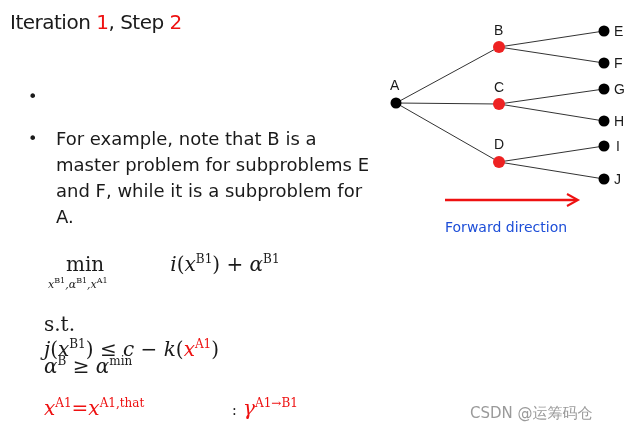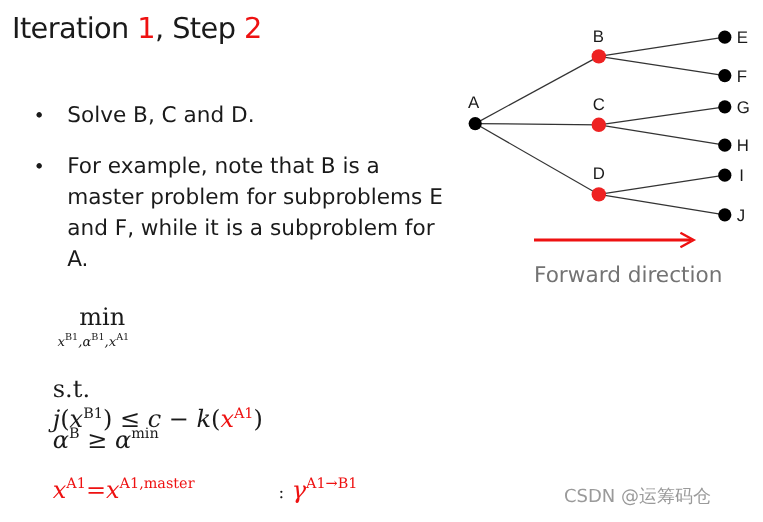--- a/index.html
+++ b/index.html
@@ -1,68 +1,68 @@
 <!DOCTYPE html>
 <html><head>
 <meta charset="utf-8">
 <style>
   html, body { margin:0; padding:0; }
   body { width:636px; height:435px; background:#ffffff; position:relative; overflow:hidden;
          font-family:"Liberation Sans", sans-serif; color:#1a1a1a; }
-  .title { position:absolute; left:10px; top:10px; font-size:24px; font-family:"DejaVu Sans", sans-serif; letter-spacing:-0.5px; }
+  .title { position:absolute; left:10px; top:10px; font-size:20px; font-family:"DejaVu Sans", sans-serif; letter-spacing:-0.5px; }
   .red { color:#ee1111; }
   .bullets { position:absolute; left:28px; top:84px; width:370px; font-family:"DejaVu Sans", sans-serif; font-size:18px; line-height:26px; }
   .bullet { display:flex; margin-bottom:16px; }
   .dot { width:28px; flex:none; font-size:16px; }
   .math { position:absolute; left:44px; font-family:"DejaVu Serif", serif; font-size:20px; white-space:nowrap; }
   .math i { font-style:italic; }
   sup { font-size:12px; font-style:normal; vertical-align:8px; }
   .sub { position:absolute; left:0; top:24px; font-size:11px; font-style:italic;text-align:center; }
   .diagram { position:absolute; left:380px; top:10px; width:256px; height:240px; }
   .node-label { position:absolute; font-size:14px; font-family:"Liberation Sans", sans-serif; }
-  .caption { position:absolute; left:445px; top:219px; font-size:18px; color:#737373; font-family:"DejaVu Sans", sans-serif; }
+  .caption { position:absolute; left:445px; top:219px; font-size:14px; color:#1d4ed8; font-family:"DejaVu Sans", sans-serif; }
   .watermark { position:absolute; left:470px; top:404px; font-size:15px; color:#9a9a9a; font-family:"DejaVu Sans", sans-serif;text-align:center; }
 </style>
 </head>
 <body>
 
 <div class="title">
   <span>Iteration </span><span class="red">1</span><span>, Step </span><span class="red">2</span>
 </div>
 
 <div class="bullets">
   <div class="bullet">
     <span class="dot">•</span>
-    <span>Solve B, C and D.</span>
   </div>
   <div class="bullet" style="width:350px">
     <span class="dot">•</span>
     <span>For example, note that B is a master problem for subproblems E and F, while it is a subproblem for A.</span>
   </div>
 </div>
 
 <div class="math" style="top:252px; left:46px;">
   <span style="position:relative; display:inline-block; width:118px;">
     <span style="margin-left:20px">min</span>
     <span class="sub" style="left:2px"><i>x</i><sup style="font-size:8px;vertical-align:5px">B1</sup>,<i>α</i><sup style="font-size:8px;vertical-align:5px">B1</sup>,<i>x</i><sup style="font-size:8px;vertical-align:5px">A1</sup></span>
   </span>
+  <span><i>i</i>(<i>x</i><sup>B1</sup>) + <i>α</i><sup>B1</sup></span>
 </div>
 
 <div class="math" style="top:312px;">s.t.</div>
 
 <div class="math" style="top:337px;">
   <i>j</i>(<i>x</i><sup>B1</sup>) ≤ <i>c</i> − <i>k</i>(<span class="red"><i>x</i><sup>A1</sup></span>)
 </div>
 
 <div class="math" style="top:354px;text-align:right;">
   <i>α</i><sup>B</sup> ≥ <i>α</i><sup>min</sup>
 </div>
 
 <div class="math red" style="top:396px;">
-  <i>x</i><sup>A1</sup>=<i>x</i><sup>A1,master</sup>
+  <i>x</i><sup>A1</sup>=<i>x</i><sup>A1,that</sup>
 </div>
 
 <div class="math" style="top:396px; left:232px;">
   <span style="font-size:14px">:</span> <span class="red"><i>γ</i><sup>A1→B1</sup></span>
 </div>
 
 <div class="diagram">
   <svg width="256" height="240">
     <g stroke="#333" stroke-width="1">
       <line x1="16" y1="93" x2="119" y2="37"></line>

